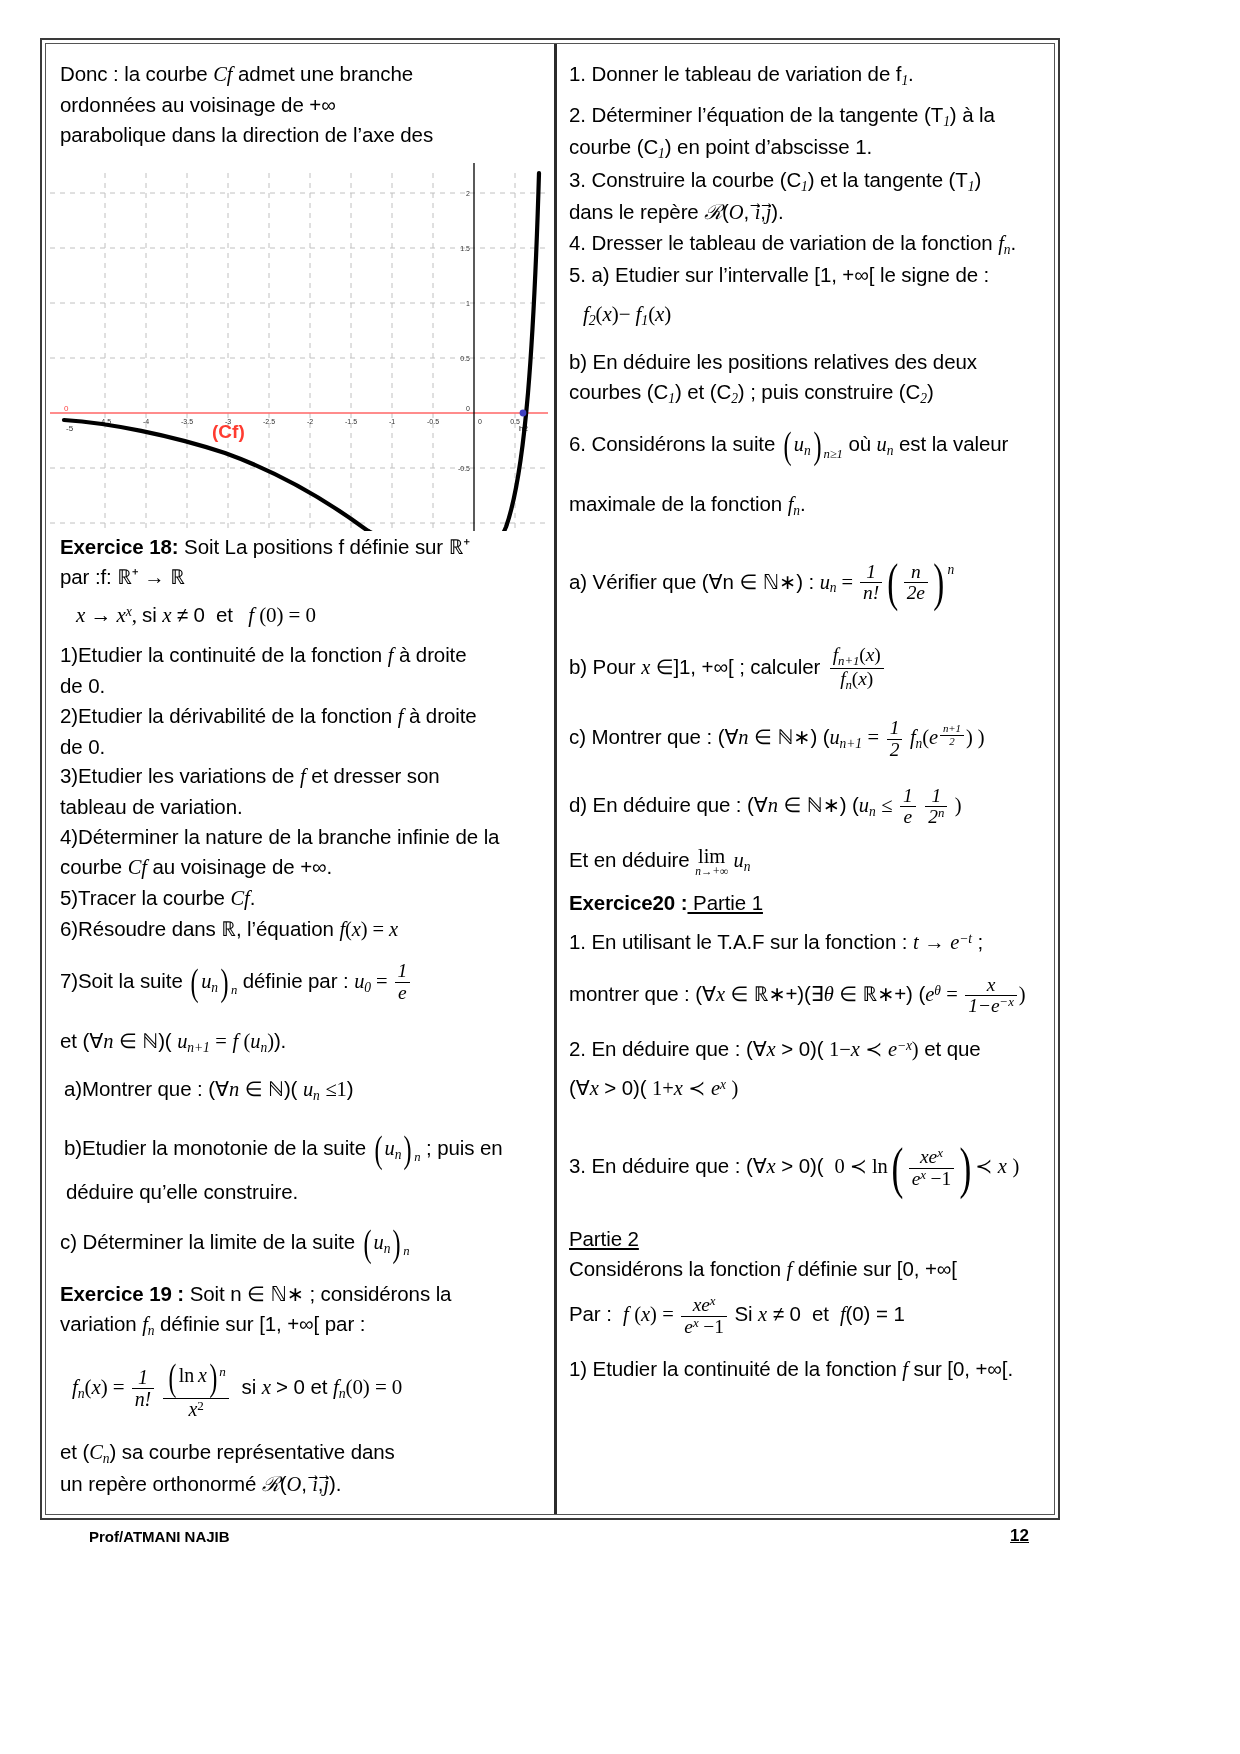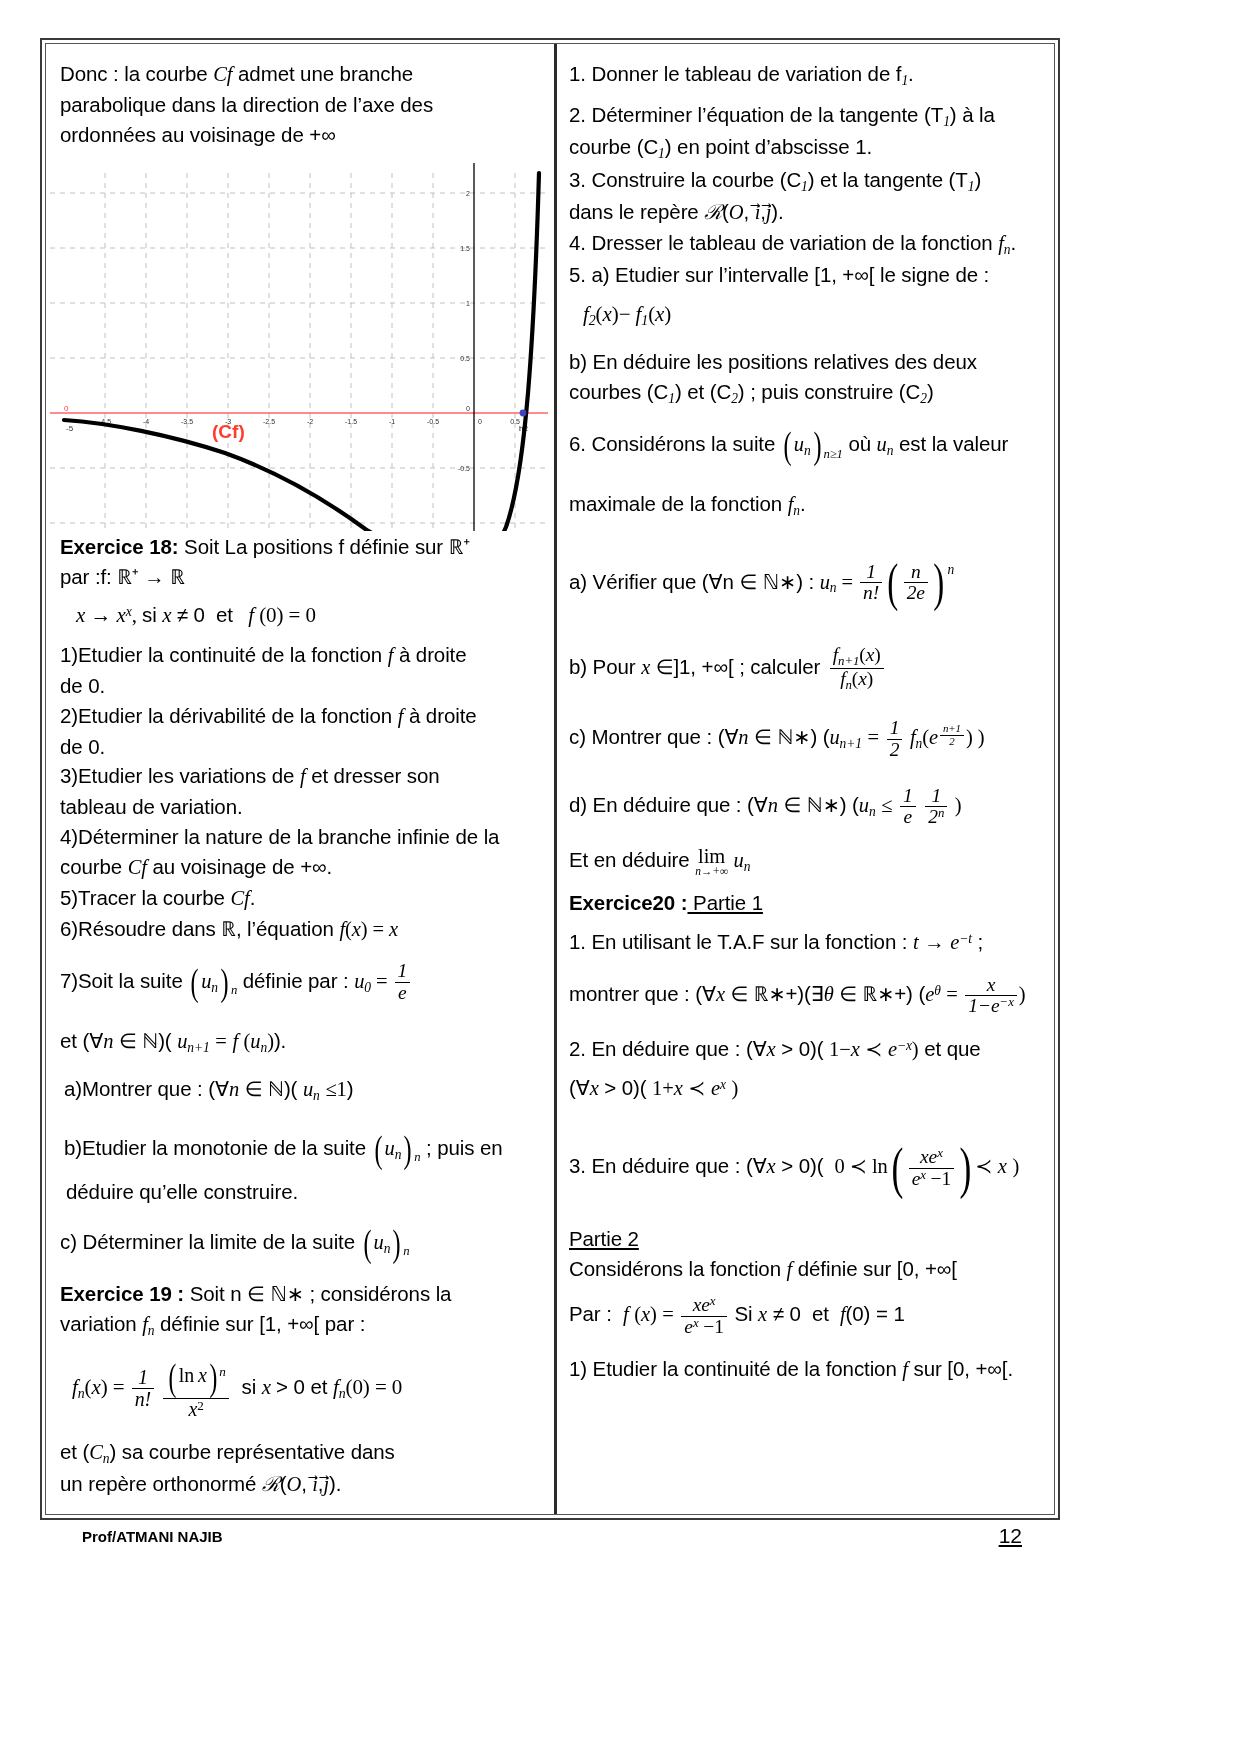--- a/index.html
+++ b/index.html
@@ -72,45 +72,45 @@
   .lim .lm { display:block; font-style:normal; font-size:1em;}
   .lim .lb { display:block; font-size:0.56em; font-style:italic; }
 
   
   .graph-wrap { position: relative; width: 498px; height: 376px; margin: 6px 0 0 -10px; }
   .graph-wrap svg { display:block; }
   .cf-label { position:absolute; left:162px; top:266px; color:#ff3b30; font-weight:bold; font-size:19px; font-family:"Liberation Sans",sans-serif;}
 
   .footer {
     position: absolute;
-    left: 24px;
+    left: 31px;
     top: 1516px;
     width: 1020px;
     height: 40px;
     display:flex;
     align-items:center;
     justify-content: space-between;
     padding: 0 22px 0 58px;
     font-size: 15px;
     font-weight: bold;
   }
-  .footer .pg { font-size: 21px; font-weight: normal; text-decoration: underline; }
+  .footer .pg { font-size: 17px; font-weight: bold; text-decoration: underline; }
 </style>
 </head>
 <body>
 
 <div class="page-frame">
  <div class="page-inner">
   <div class="columns">
 
    <div class="col-left">
 
      <p class="ln"><span>Donc : la courbe </span><span class="mi">Cf</span><span> admet une branche</span></p>
+     <p class="ln">ordonnées au voisinage de +∞</p>
      <p class="ln">parabolique dans la direction de l’axe des</p>
-     <p class="ln">ordonnées au voisinage de +∞</p>
 
      <div class="graph-wrap">
        <svg width="498" height="376" viewBox="0 0 498 376">
          <defs></defs>
 
          <g stroke="#c0c0c0" stroke-width="1" stroke-dasharray="5,5">
            <line x1="55" y1="18" x2="55" y2="376"></line>
            <line x1="96" y1="18" x2="96" y2="376"></line>
            <line x1="137" y1="18" x2="137" y2="376"></line>
            <line x1="178" y1="18" x2="178" y2="376"></line>

